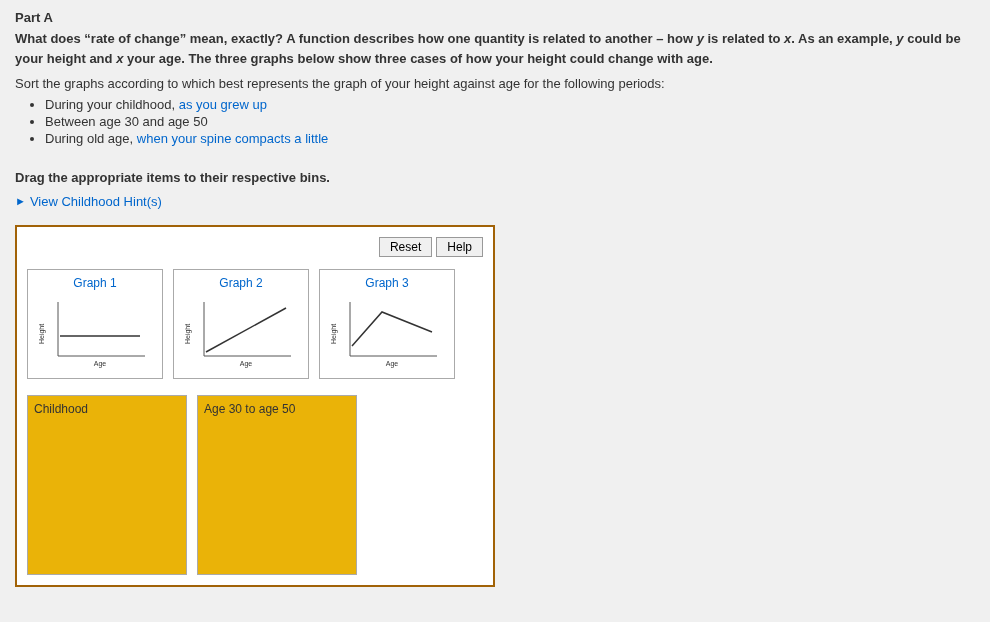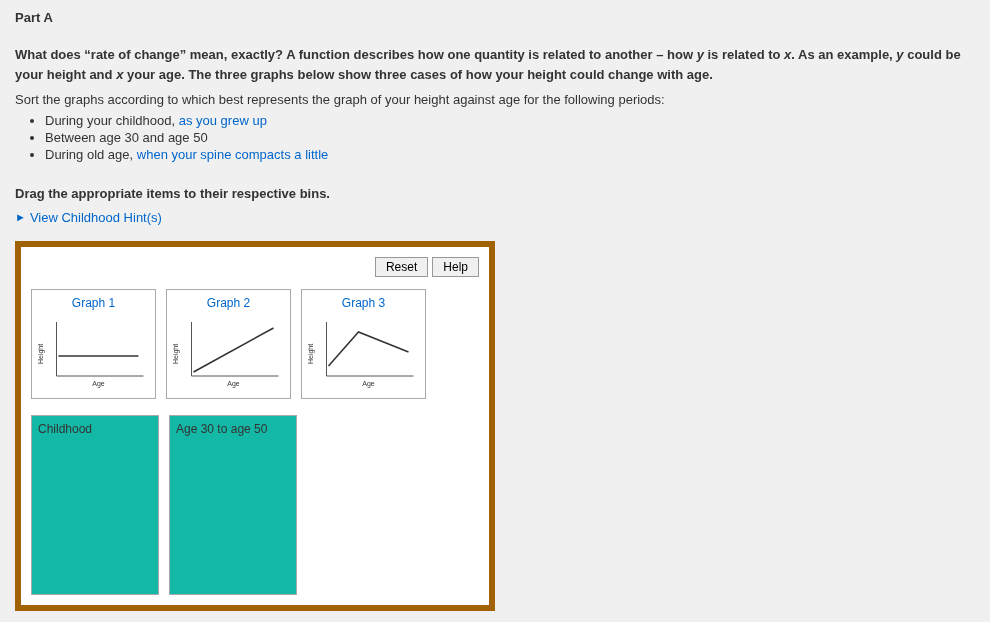--- a/index.html
+++ b/index.html
@@ -5,21 +5,21 @@
     * { box-sizing: border-box; margin: 0; padding: 0; }
     body {
       font-family: Arial, sans-serif;
       font-size: 13px;
       background: #f0f0f0;
       color: #333;
       padding: 10px 15px;
     }
     .part-label {
       font-weight: bold;
-      margin-bottom: 20px;
+      margin-bottom: 4px;
       font-size: 13px;
     }
     .description {
       margin-bottom: 8px;
       line-height: 1.5;
       max-width: 960px;
       font-weight: bold;
     }
     .sort-label {
       margin-bottom: 6px;
@@ -47,21 +47,21 @@
       align-items: center;
       gap: 4px;
     }
     .hint-arrow {
       color: #0066cc;
       font-size: 11px;
     }
 
     
     .activity-box {
-      border: 6px solid #a16207;
+      border: 2px solid #a16207;
       background: #fff;
       max-width: 480px;
       padding: 10px;
       margin-top: 6px;
     }
 
     
     .toolbar {
       display: flex;
       justify-content: flex-end;
@@ -79,21 +79,21 @@
     
     .graphs-row {
       display: flex;
       gap: 10px;
       margin-bottom: 16px;
       justify-content: flex-start;
     }
     .graph-card {
       border: 1px solid #aaa;
       background: #fff;
-      width: 125px;
+      width: 136px;
       padding: 6px 6px 4px 6px;
       cursor: grab;
     }
     .graph-title {
       text-align: center;
       color: #0066cc;
       font-size: 12px;
       margin-bottom: 4px;
     }
     .graph-area {
@@ -106,22 +106,22 @@
       height: 100%;
     }
 
     
     .bins-row {
       display: flex;
       gap: 10px;
     }
     .bin {
       border: 1px solid #aaa;
-      background: #14b8a6;
-      width: 128px;
+      background: #eab308;
+      width: 160px;
       min-height: 180px;
       padding: 6px;
     }
     .bin-label {
       font-size: 12px;
       color: #333;
       margin-bottom: 4px;
     }
   </style>
 </head>

